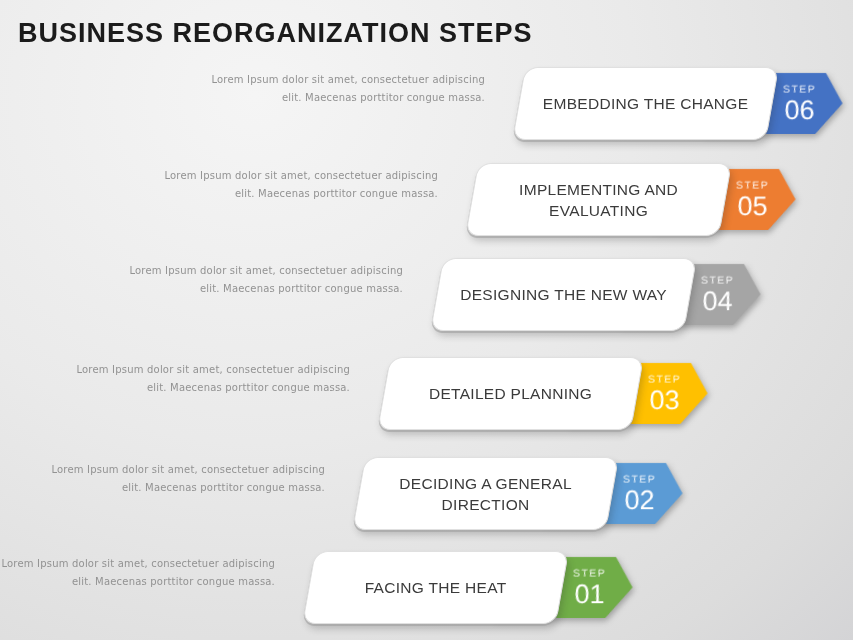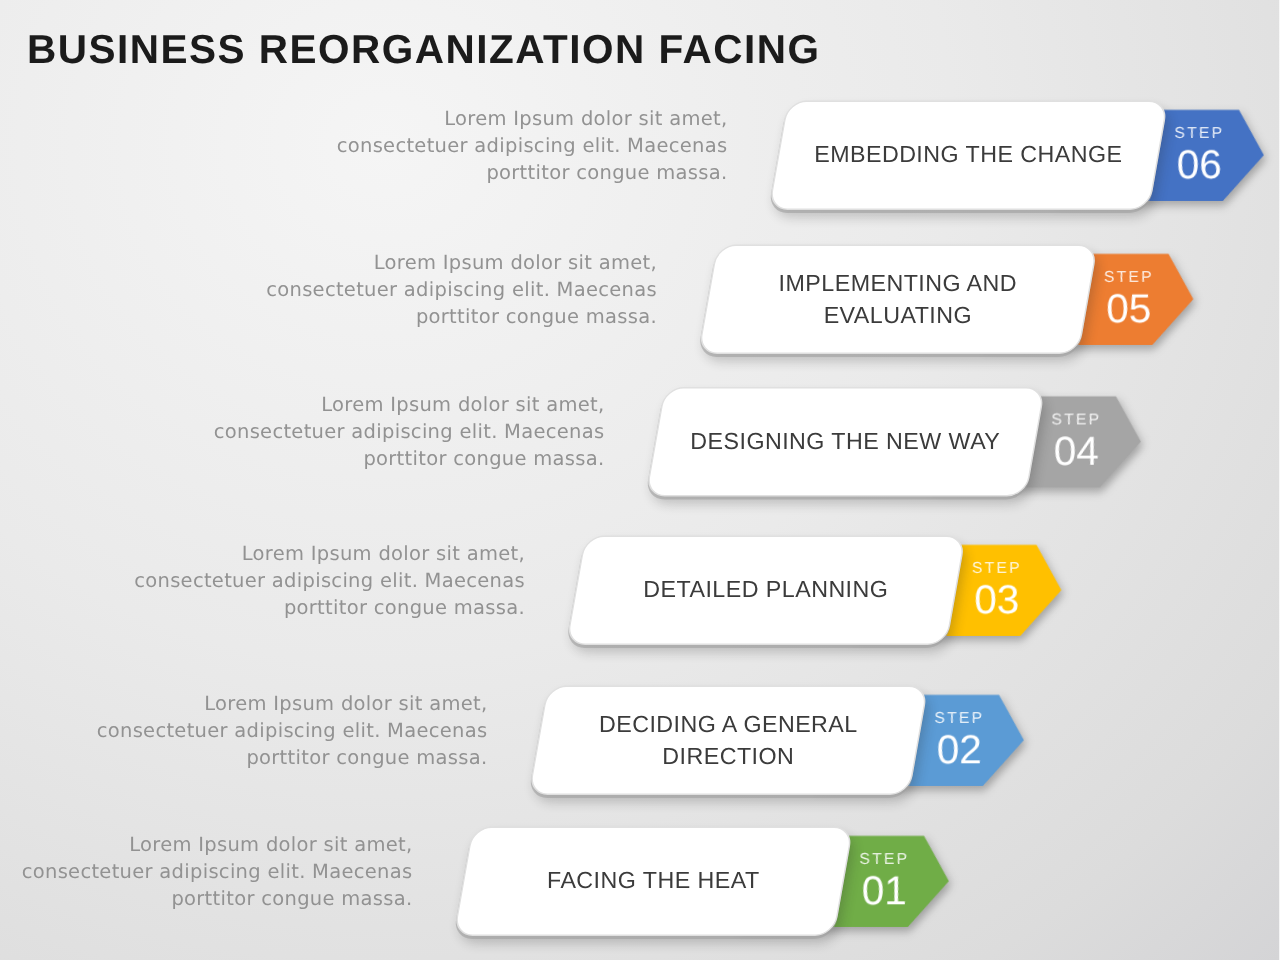--- a/index.html
+++ b/index.html
@@ -13,21 +13,21 @@
   }
   .page-title{
     position:absolute;left:18px;top:18px;
     font-size:27px;font-weight:bold;color:#1b1b1b;
     letter-spacing:1px;white-space:nowrap;
   }
   .step-row{position:absolute;left:0;top:0;width:853px;height:97px;}
   .step-desc{
     position:absolute;top:4px;width:280px;
     font-family:"DejaVu Sans", sans-serif;
-    font-size:13px;line-height:18px;color:#929292;
+    font-size:10px;line-height:18px;color:#929292;
     text-align:right;letter-spacing:0.2px;
   }
   .shape-wrap{
     position:absolute;top:0;width:254px;height:73px;
     transform:skewX(-10deg);transform-origin:top left;
   }
   .badge-shadow{
     position:absolute;left:190px;top:6px;width:134px;height:61px;
     filter:drop-shadow(2px 3px 3px rgba(0,0,0,0.28));
     z-index:1;
@@ -57,21 +57,21 @@
     display:flex;align-items:center;justify-content:center;
     padding:0 22px;transform:skewX(10deg);
     font-size:15.5px;line-height:21px;color:#3b3b3b;
     text-align:center;letter-spacing:0.3px;
   }
 </style>
 </head>
 <body>
 
 <div class="stage">
-  <div class="page-title">BUSINESS REORGANIZATION FACING</div>
+  <div class="page-title">BUSINESS REORGANIZATION STEPS</div>
   <div id="rows">
   <div class="step-row" style="top: 67px;">
     <div class="step-desc" style="left: 205px;">Lorem Ipsum dolor sit amet, consectetuer adipiscing elit. Maecenas porttitor congue massa.</div>
     <div class="shape-wrap" style="left: 525px;">
       <div class="badge-shadow">
         <div class="badge-shape" style="background: rgb(68, 114, 196);"></div>
         <div class="badge-text">
           <span class="badge-step-word">STEP</span>
           <span class="badge-number">06</span>
         </div>

